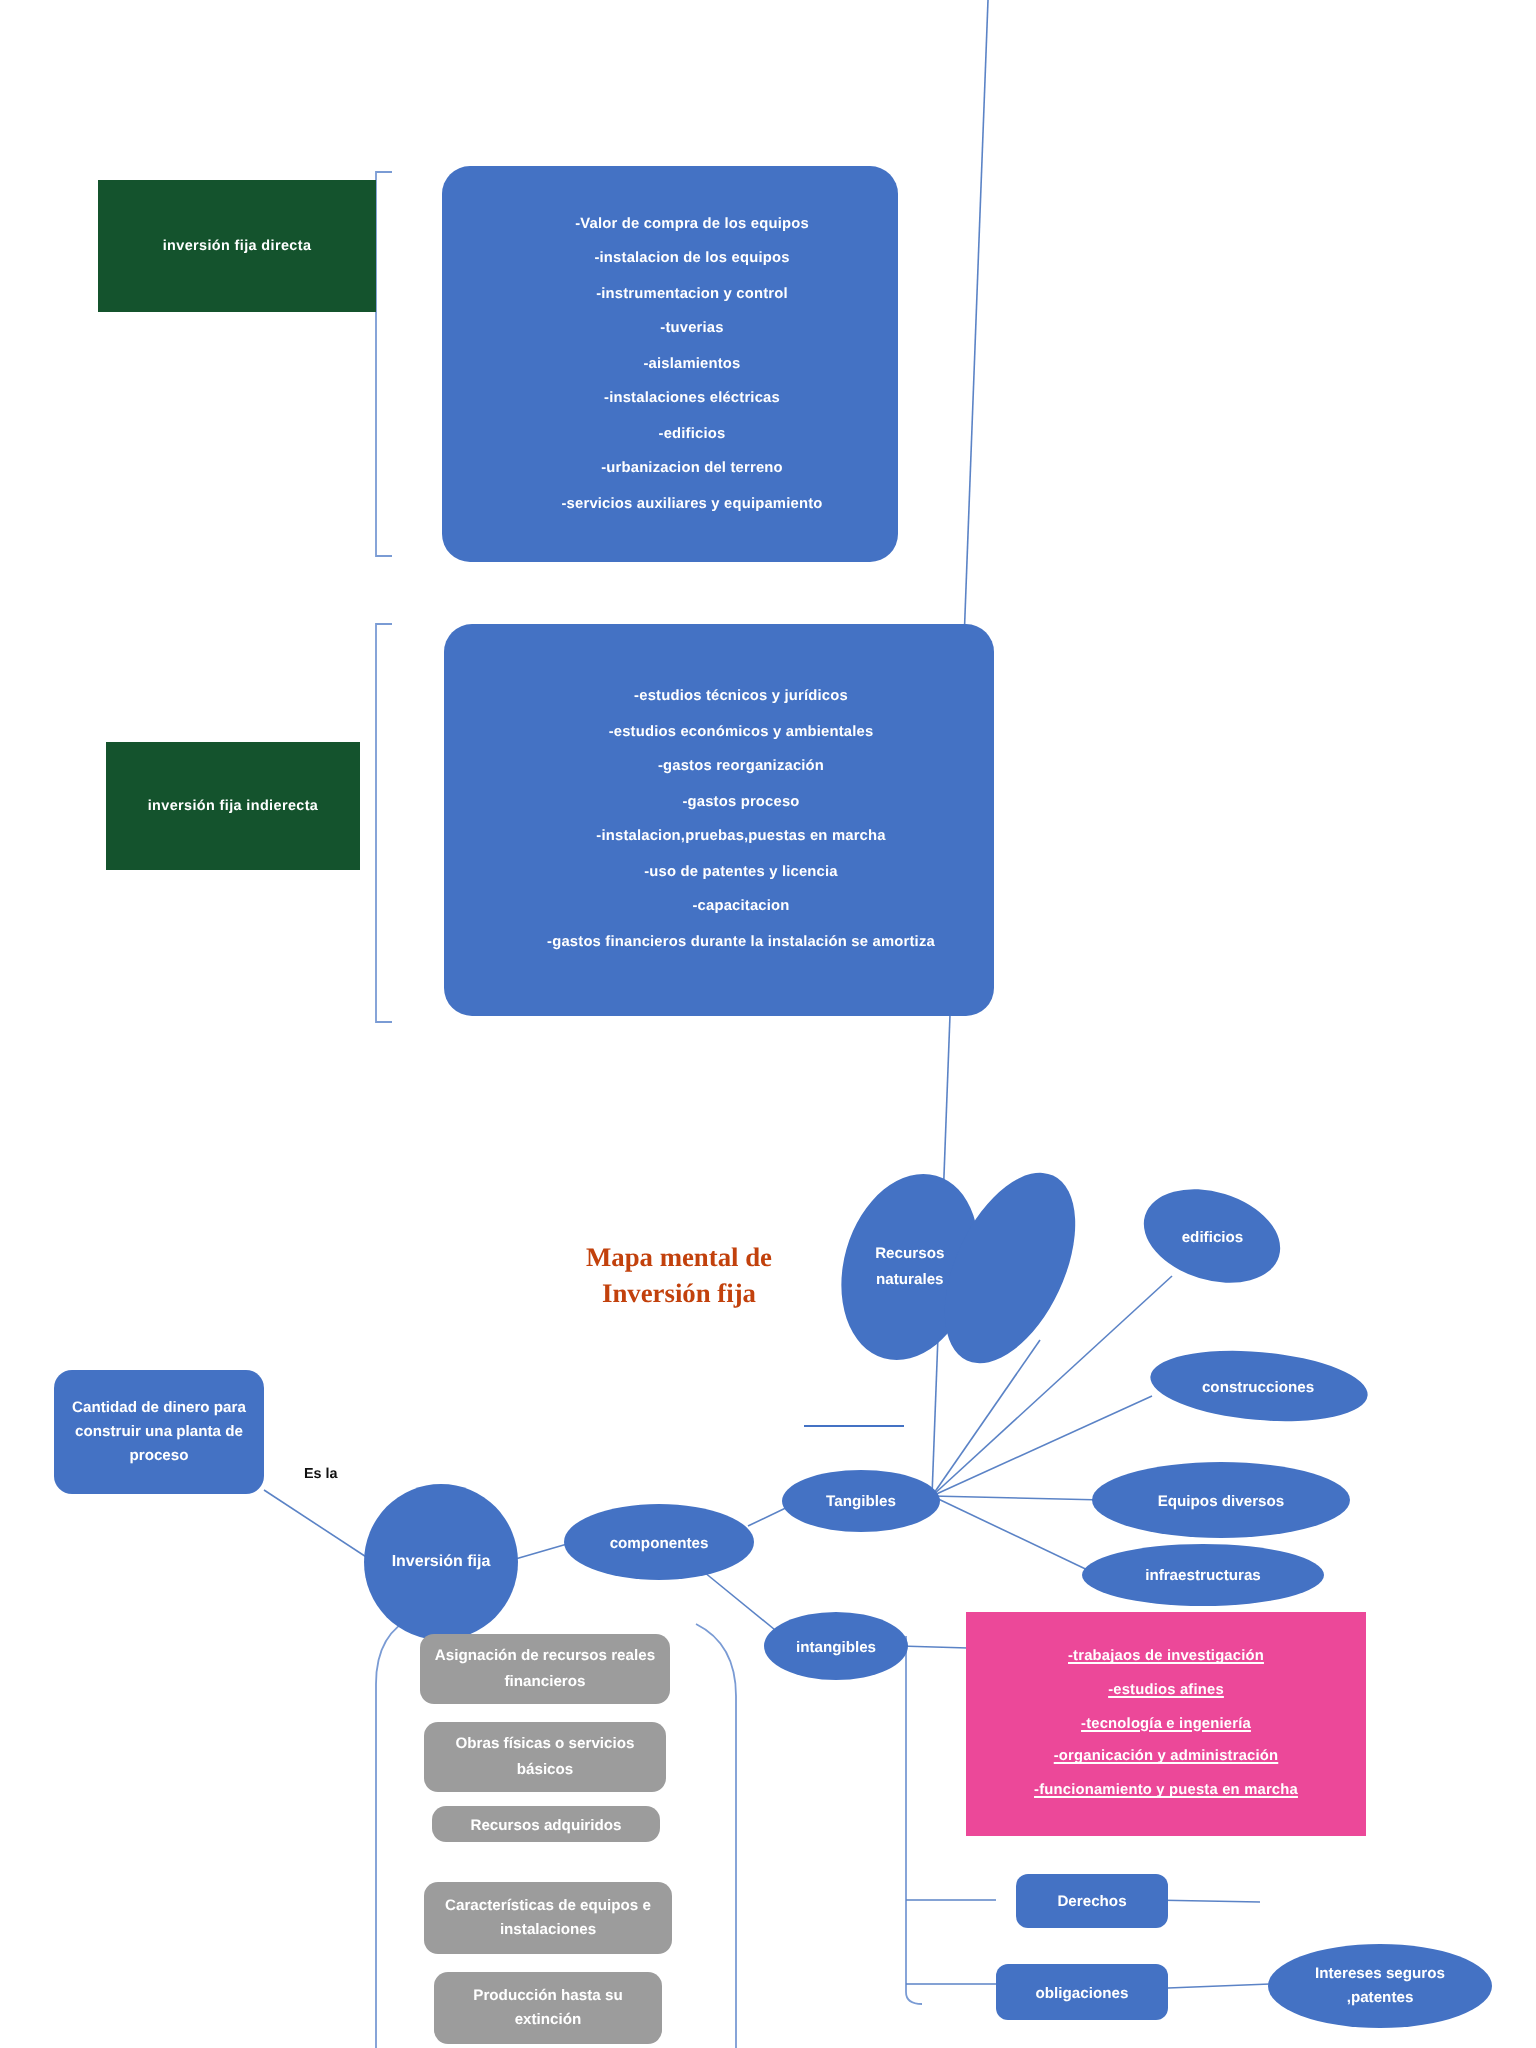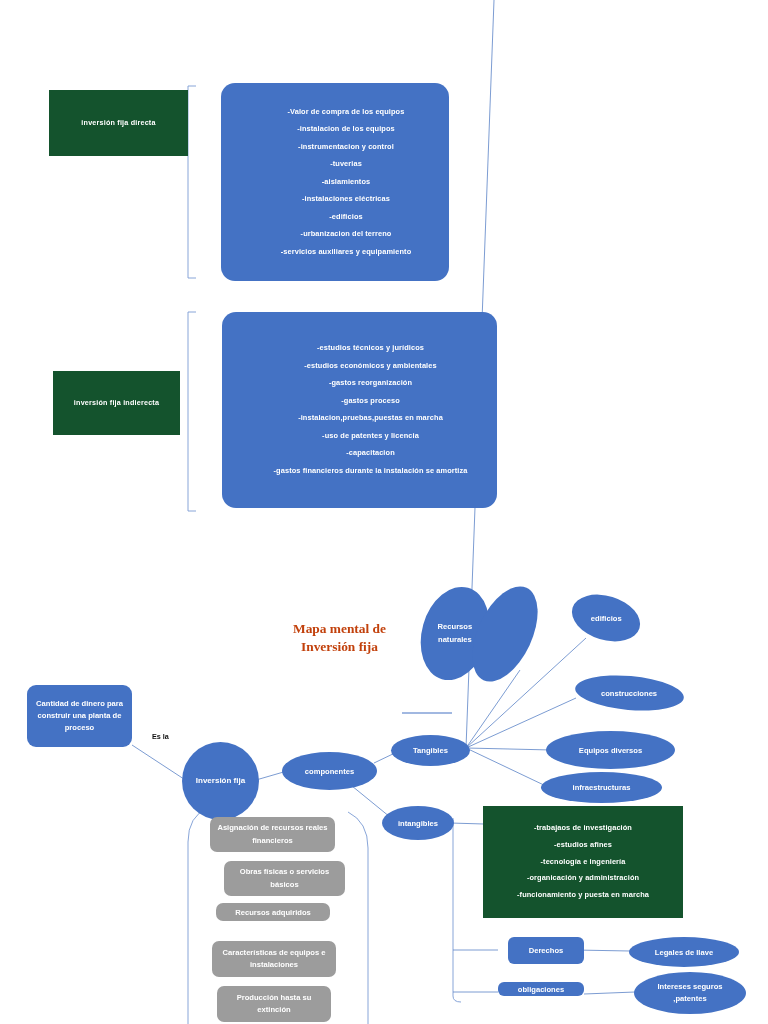--- a/index.html
+++ b/index.html
@@ -10,21 +10,21 @@
     font-family: "Liberation Sans", sans-serif;
     overflow: hidden;
   }
   #page { position: relative; width: 768px; height: 1024px; background:#fff; }
 
   
   .node { position: absolute; display:flex; align-items:center; justify-content:center;
           text-align:center; color:#ffffff; line-height:1.45; }
   .rect-orange { background:#14532d; font-size:7.2px; font-weight:700; letter-spacing:.2px; }
   .rect-blue   { background:#4472C4; border-radius:14px;padding-left:22px; }
-  .rect-green  { background:#14532d; }
+  .rect-green  { background:#ec4899;text-decoration:underline; }
   .rect-gray   { background:#9C9C9C; border-radius:7px; font-size:7.6px; font-weight:700; }
   .rect-bluesm { background:#4472C4; border-radius:6px; font-size:7.6px; font-weight:700; }
   .ellipse     { background:#4472C4; border-radius:50%; font-size:7.6px; font-weight:700; }
   .roundrect-blue { background:#4472C4; border-radius:9px; font-size:7.8px; font-weight:700; }
 
   .list { display:flex; flex-direction:column; align-items:center; justify-content:center;
           gap:0; width:100%; }
   .list .li { font-size:7.4px; font-weight:700; color:#fff; white-space:nowrap;
               padding:3.4px 0; letter-spacing:.1px; }
   .green .li { padding:3.0px 0; }
@@ -155,29 +155,28 @@
       <div class="li">-trabajaos de investigación</div>
       <div class="li">-estudios afines</div>
       <div class="li">-tecnología e ingeniería</div>
       <div class="li">-organicación y administración</div>
       <div class="li">-funcionamiento y puesta en marcha</div>
     </div>
   </div>
 
   <div class="node rect-bluesm" style="left:508px; top:937px; width:76px; height:27px;">Derechos</div>
 
-  <div class="node ellipse" style="left:629px; top:937px; width:110px; height:30px;">Legales de llave</div>
 
-  <div class="node rect-bluesm" style="left:498px; top:982px; width:86px; height:14px;">obligaciones</div>
+  <div class="node rect-bluesm" style="left:498px; top:982px; width:86px; height:28px;">obligaciones</div>
 
   <div class="node ellipse" style="left:634px; top:972px; width:112px; height:42px; padding:0 8px; line-height:1.6;">Intereses seguros ,patentes</div>
 
   <div class="node rect-gray" style="left:210px; top:817px; width:125px; height:35px; padding:0 6px; line-height:1.6;">Asignación de recursos reales financieros</div>
 
-  <div class="node rect-gray" style="left:212px; top:861px; width:121px; height:35px; padding:0 6px; line-height:1.6;margin-left:12px;">Obras físicas o servicios básicos</div>
+  <div class="node rect-gray" style="left:212px; top:861px; width:121px; height:35px; padding:0 6px; line-height:1.6;">Obras físicas o servicios básicos</div>
 
   <div class="node rect-gray" style="left:216px; top:903px; width:114px; height:18px; padding:0 6px;">Recursos adquiridos</div>
 
   <div class="node rect-gray" style="left:212px; top:941px; width:124px; height:36px; padding:0 6px; line-height:1.6;">Características de equipos e instalaciones</div>
 
   <div class="node rect-gray" style="left:217px; top:986px; width:114px; height:36px; padding:0 6px; line-height:1.6;text-align:center;">Producción hasta su extinción</div>
 
 </div>
 
 </body></html>

